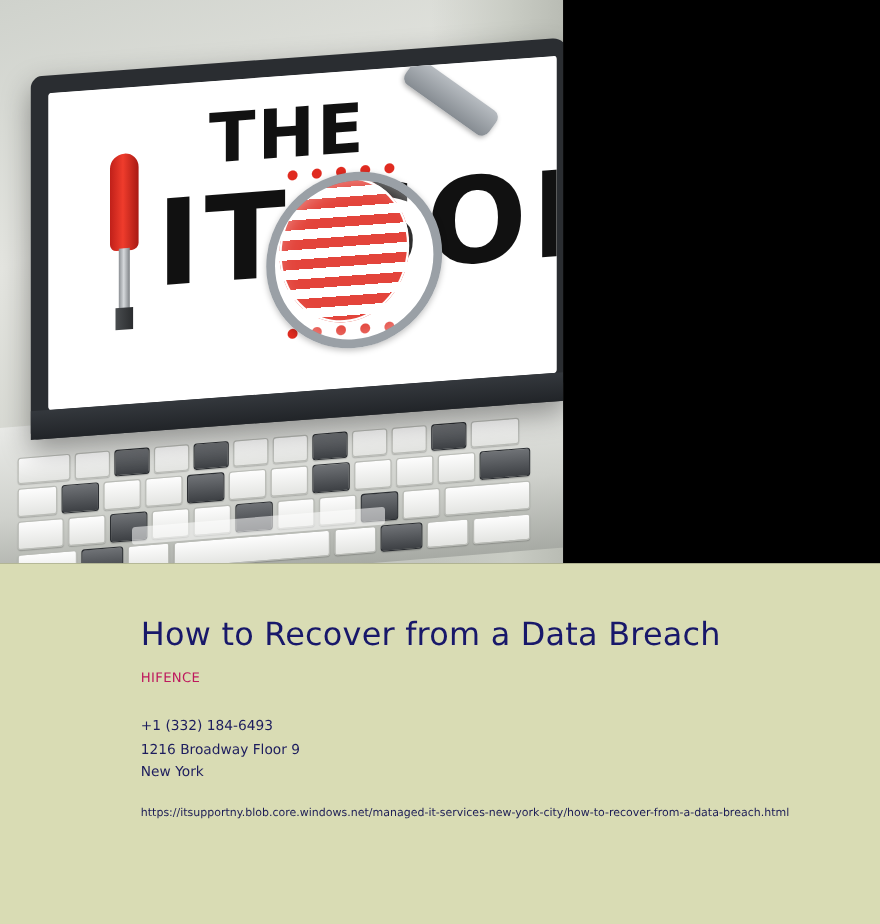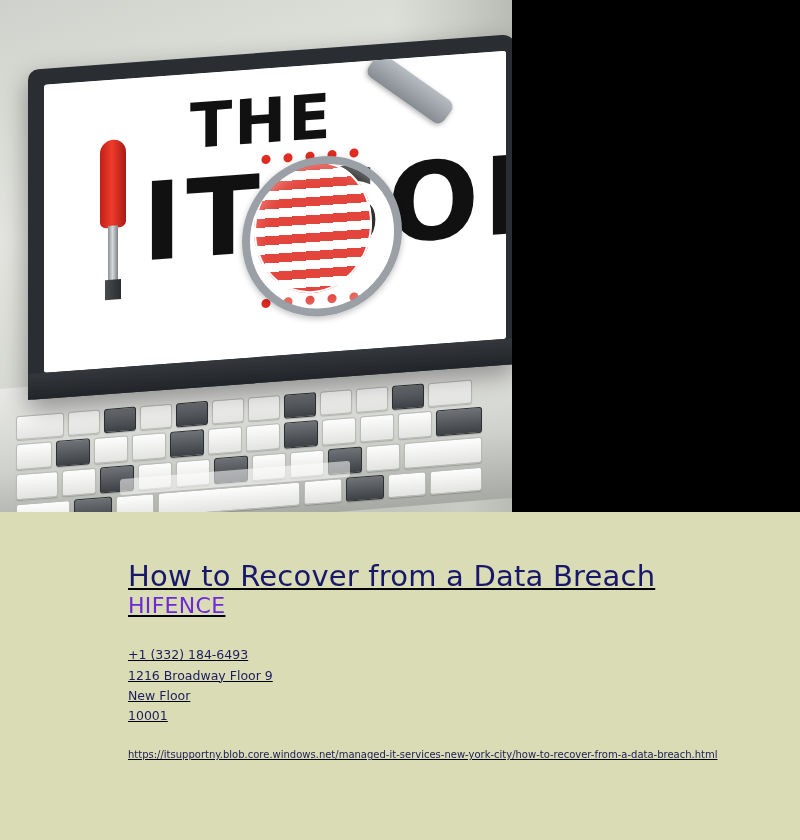--- a/index.html
+++ b/index.html
@@ -253,35 +253,35 @@
     top: 512px;
     width: 800px;
     height: 328px;
     background: #d9dcb4;
   }
   .panel-inner {
     position: absolute;
     left: 128px;
     top: 48px;
     right: 40px;
-    text-decoration: underline;
   }
   .title {
     font-family: "DejaVu Sans", sans-serif;
     font-size: 29px;
     font-weight: normal;
     color: #18186a;
     margin: 0 0 0 0;
     line-height: 1.15;
     letter-spacing: 0.2px;
   }
   .brand {
     font-family: "DejaVu Sans", sans-serif;
-    font-size: 22px;
-    color: #6d28d9;
+    font-size: 12px;
+    color: #be185d;
+    margin-top: 16px;
     letter-spacing: 0.3px;
   }
   .contact {
     margin-top: 27px;
     font-family: "DejaVu Sans", sans-serif;
     font-size: 12.5px;
     color: #1d1d5e;
     line-height: 1.62;
   }
   .contact div {
@@ -381,20 +381,19 @@
     <div class="hero-black-right"></div>
   </div>
 
   <div class="panel">
     <div class="panel-inner">
       <h1 class="title">How to Recover from a Data Breach</h1>
       <div class="brand">HIFENCE</div>
       <div class="contact">
         <div>+1 (332) 184-6493</div>
         <div>1216 Broadway Floor 9</div>
-        <div>New Floor</div>
-        <div>10001</div>
+        <div>New York</div>
       </div>
       <div class="url">https://itsupportny.blob.core.windows.net/managed-it-services-new-york-city/how-to-recover-from-a-data-breach.html</div>
     </div>
   </div>
 
 </div>
 
 </body></html>

